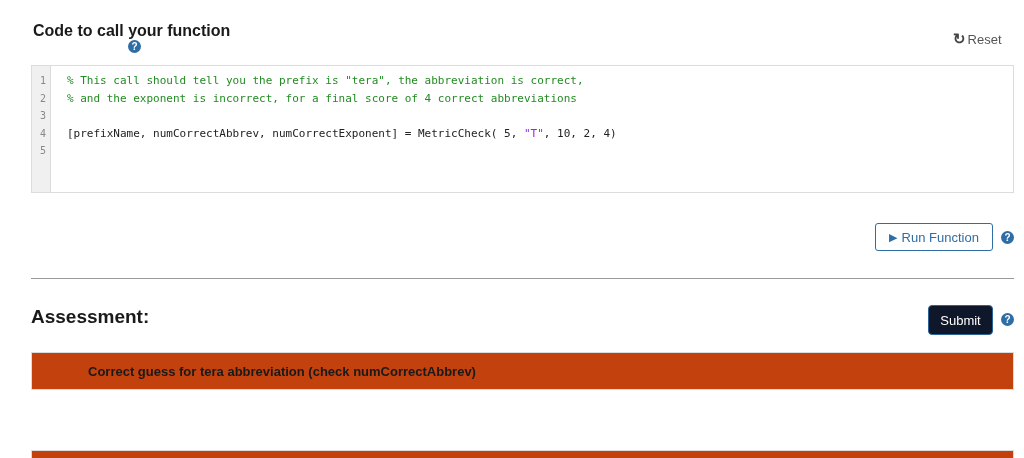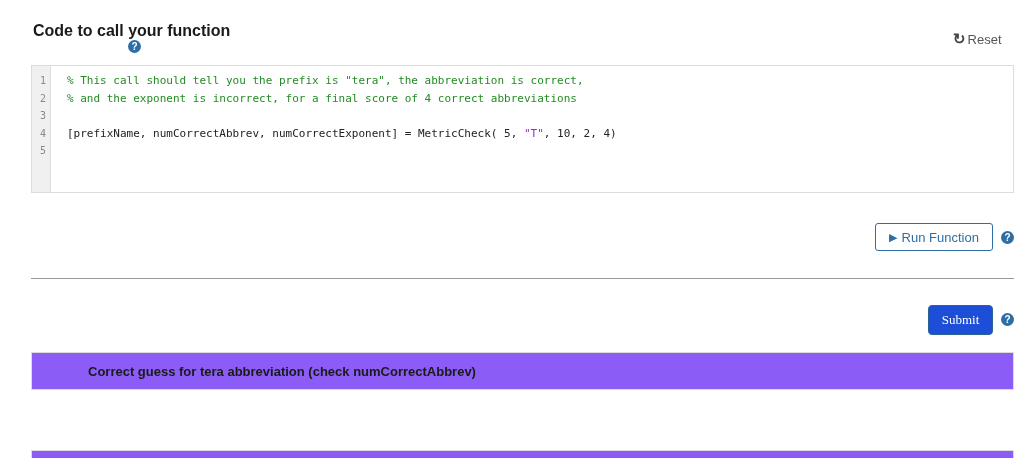--- a/index.html
+++ b/index.html
@@ -148,38 +148,38 @@
     font-size: 19px;
     font-weight: bold;
     color: #1a1a1a;
   }
   .submit-button {
     position: absolute;
     left: 928px;
     top: 305px;
     width: 65px;
     height: 30px;
-    background: #1d4ed8;
+    background: #0f172a;
     border: 1px solid #2a6396;
     border-radius: 4px;
     color: #fff;
     font-size: 13px;
-    font-family: Liberation Serif, serif;
+    font-family: Liberation Sans, sans-serif;
     box-sizing: border-box;
     cursor: pointer;
   }
   .submit-help { position: absolute; left: 1001px; top: 313px; margin: 0; }
 
   .test-item {
     position: absolute;
     left: 31px;
     width: 983px;
     height: 38px;
     border: 1px solid #dcdcdc;
-    background: #8b5cf6;
+    background: #c2410c;
     box-sizing: border-box;
     display: flex;
     align-items: center;
     padding-left: 56px;
     font-size: 13px;
     font-weight: bold;
     color: #1a1a1a;
     cursor: pointer;
   }
   .test-item.partial { height: 10px; border-bottom: none; }
@@ -216,20 +216,21 @@
   </div>
 
   <button class="run-button">
     <span class="play-icon">▶</span>
     <span>Run Function</span>
   </button>
   <span class="help-icon run-help">?</span>
 
   <div class="divider"></div>
 
+  <div class="assessment-title">Assessment:</div>
 
   <button class="submit-button">Submit</button>
   <span class="help-icon submit-help">?</span>
 
   <div class="test-item" style="top:352px;">
     <span>Correct guess for tera abbreviation (check numCorrectAbbrev)</span>
   </div>
   <div class="test-item partial" style="top:450px;">
     <span></span>
   </div>

